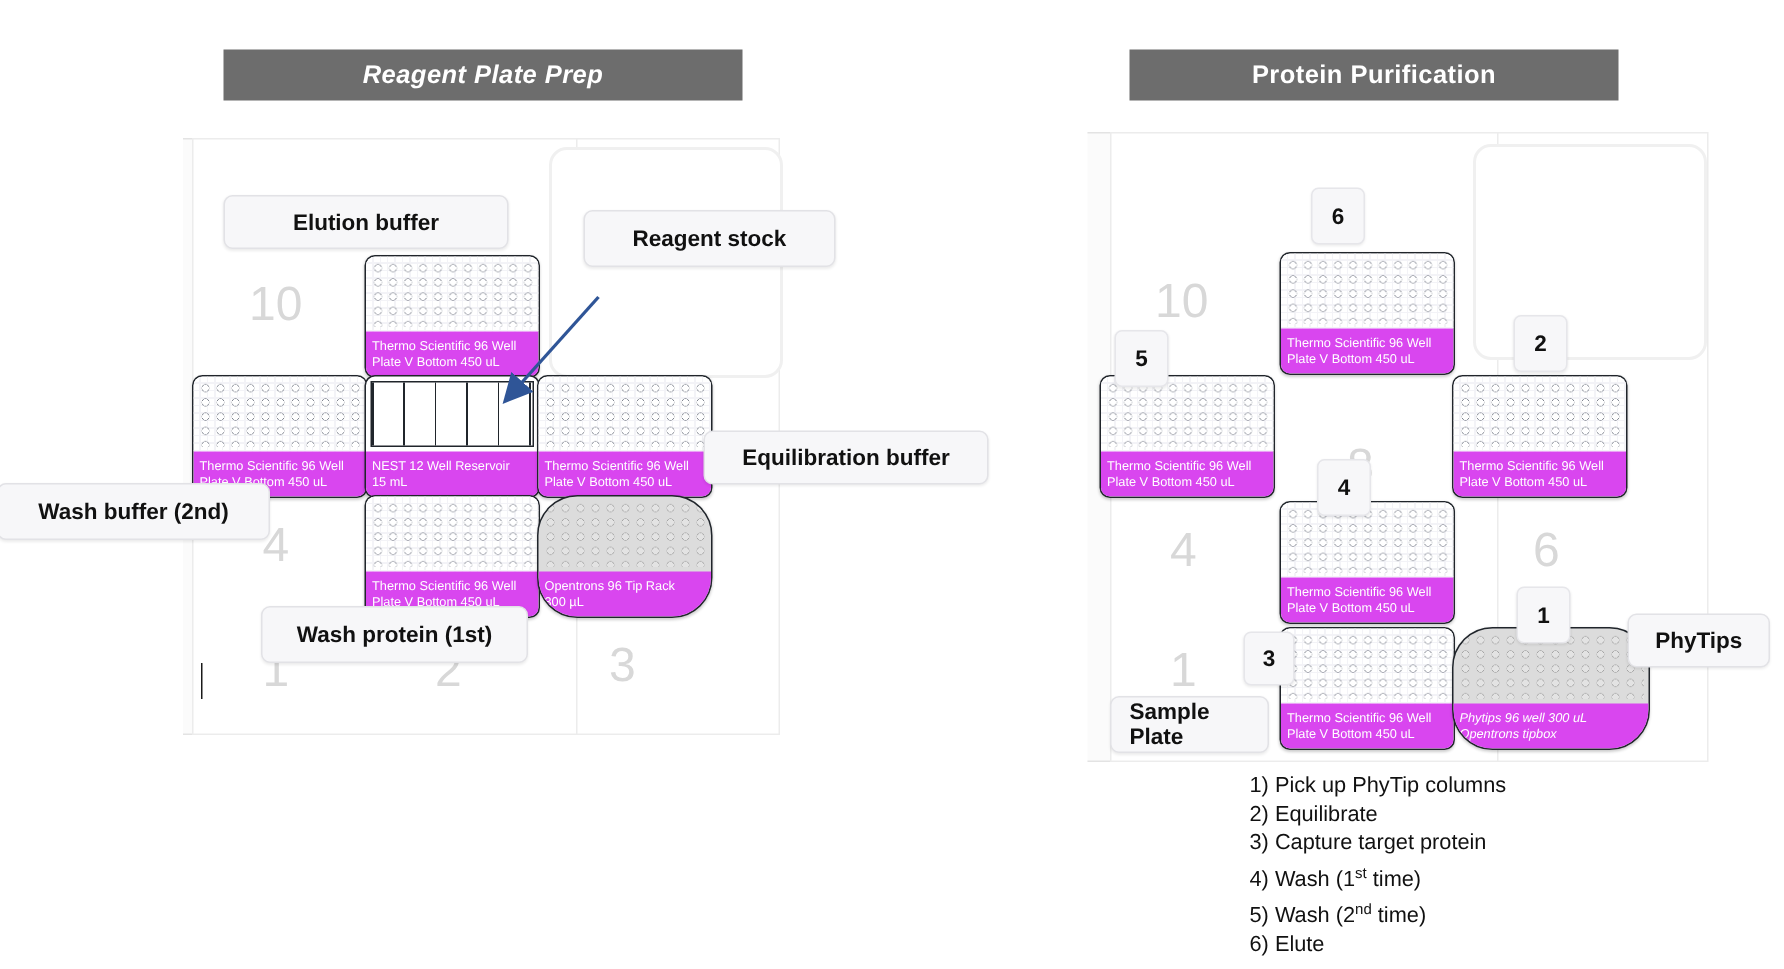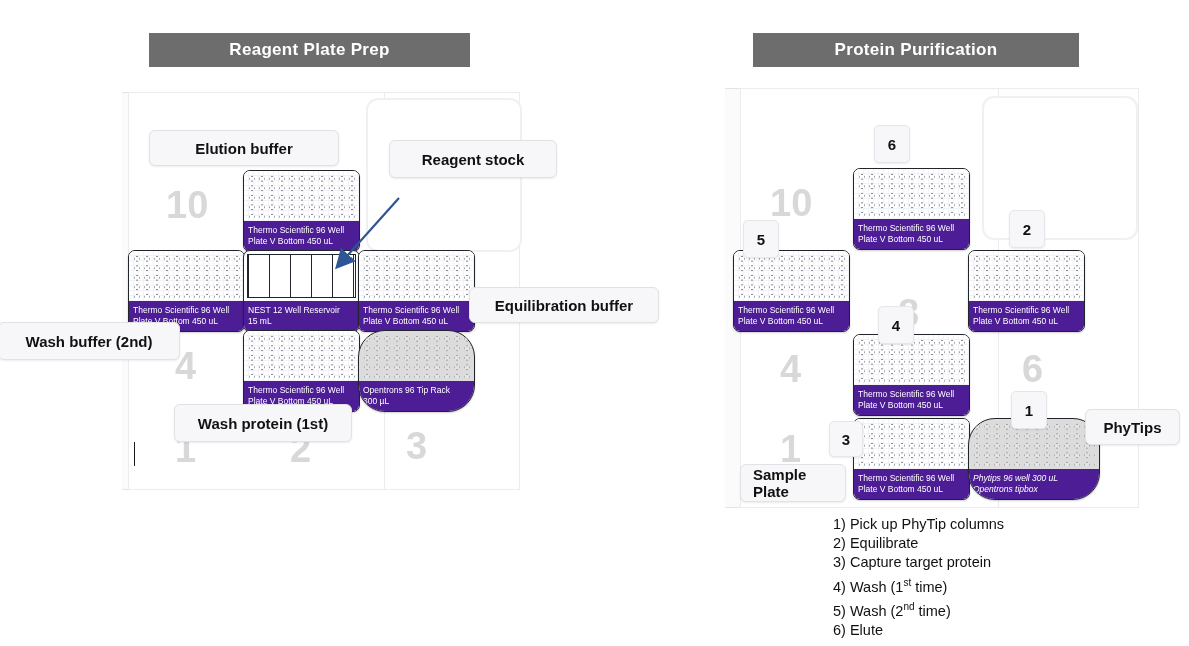--- a/index.html
+++ b/index.html
@@ -14,21 +14,21 @@
     position:absolute;
     background:#6d6d6d;
     color:#ffffff;
     font-weight:bold;
     font-size:17px;
     letter-spacing:.3px;
     text-align:center;
     line-height:34px;
     height:34px;
   }
-  #title-left{left:149px;top:33px;width:321px;}
+  #title-left{left:149px;top:33px;width:346px;font-style:italic;}
   #title-right{left:753px;top:33px;width:326px;}
 
   
   .deck{
     position:absolute;
     background:#fbfbfb;
     border-top:1px solid #e3e3e3;
     border-bottom:1px solid #e3e3e3;
   }
   #deck-left{left:122px;top:92px;width:396px;height:396px;}
@@ -37,22 +37,22 @@
   .deck-col{
     position:absolute;
     background:#ffffff;
     border:1px solid #ececec;
   }
 
   
   .slot-num{
     position:absolute;
     color:#d8d8d8;
-    font-weight:bold;
-    font-size:38px;
+    font-weight:normal;
+    font-size:32px;
     user-select:none;
     text-align:center;
   }
 
   
   .empty-slot{
     position:absolute;
     border:2px solid #f0f0f0;
     border-radius:12px;
     background:#ffffff;
@@ -88,21 +88,21 @@
   .wells-bg-gray{background:#dcdcdc;border-radius:27px;}
   .reservoir-lines{
     position:absolute;left:3px;right:3px;top:3px;bottom:33px;
     background:
       repeating-linear-gradient(to right,#20252b 0 1px, #ffffff 1px 21px);
     border:1px solid #20252b;
     box-sizing:border-box;
   }
   .lw-label{
     position:absolute;left:0;right:0;bottom:0;height:30px;
-    background:#4c1d95;color:#ffffff;
+    background:#d946ef;color:#ffffff;
     font-size:8.5px;line-height:10.5px;
     padding:4px 4px 17px 4px;
     box-sizing:border-box;
     font-family:"Liberation Sans", sans-serif;
   }
 
   
   .callout{
     position:absolute;
     background:#f7f7f9;

